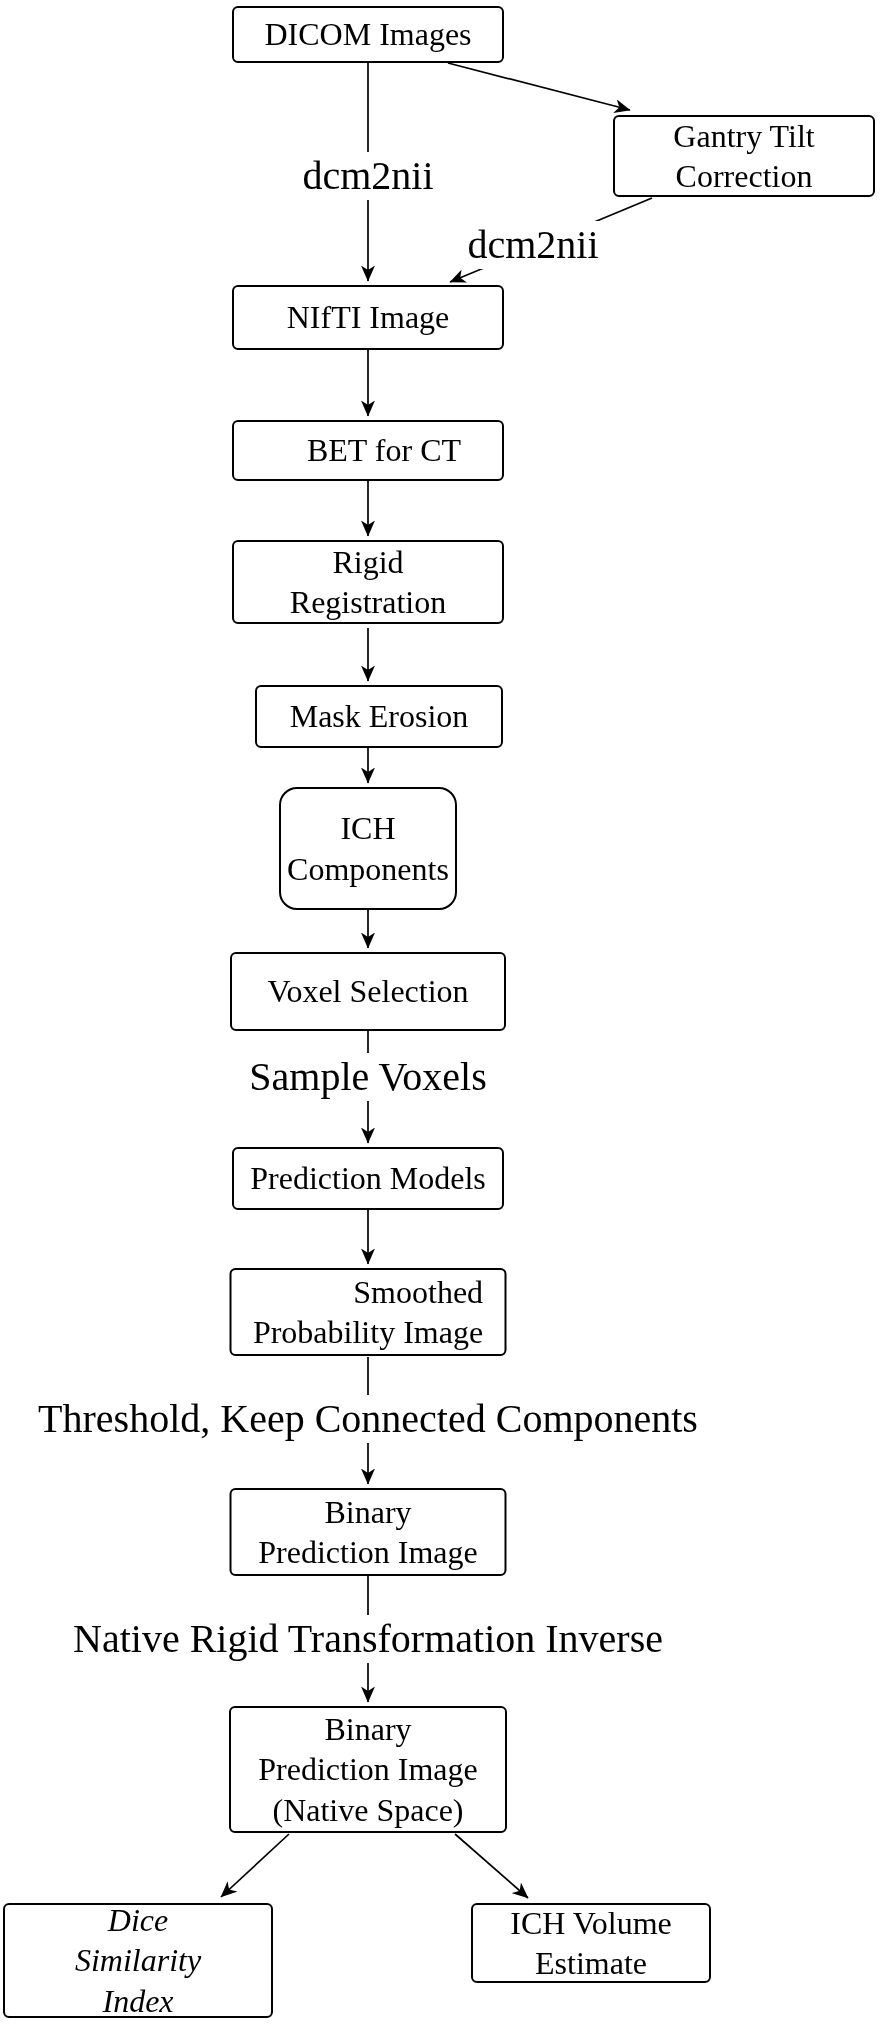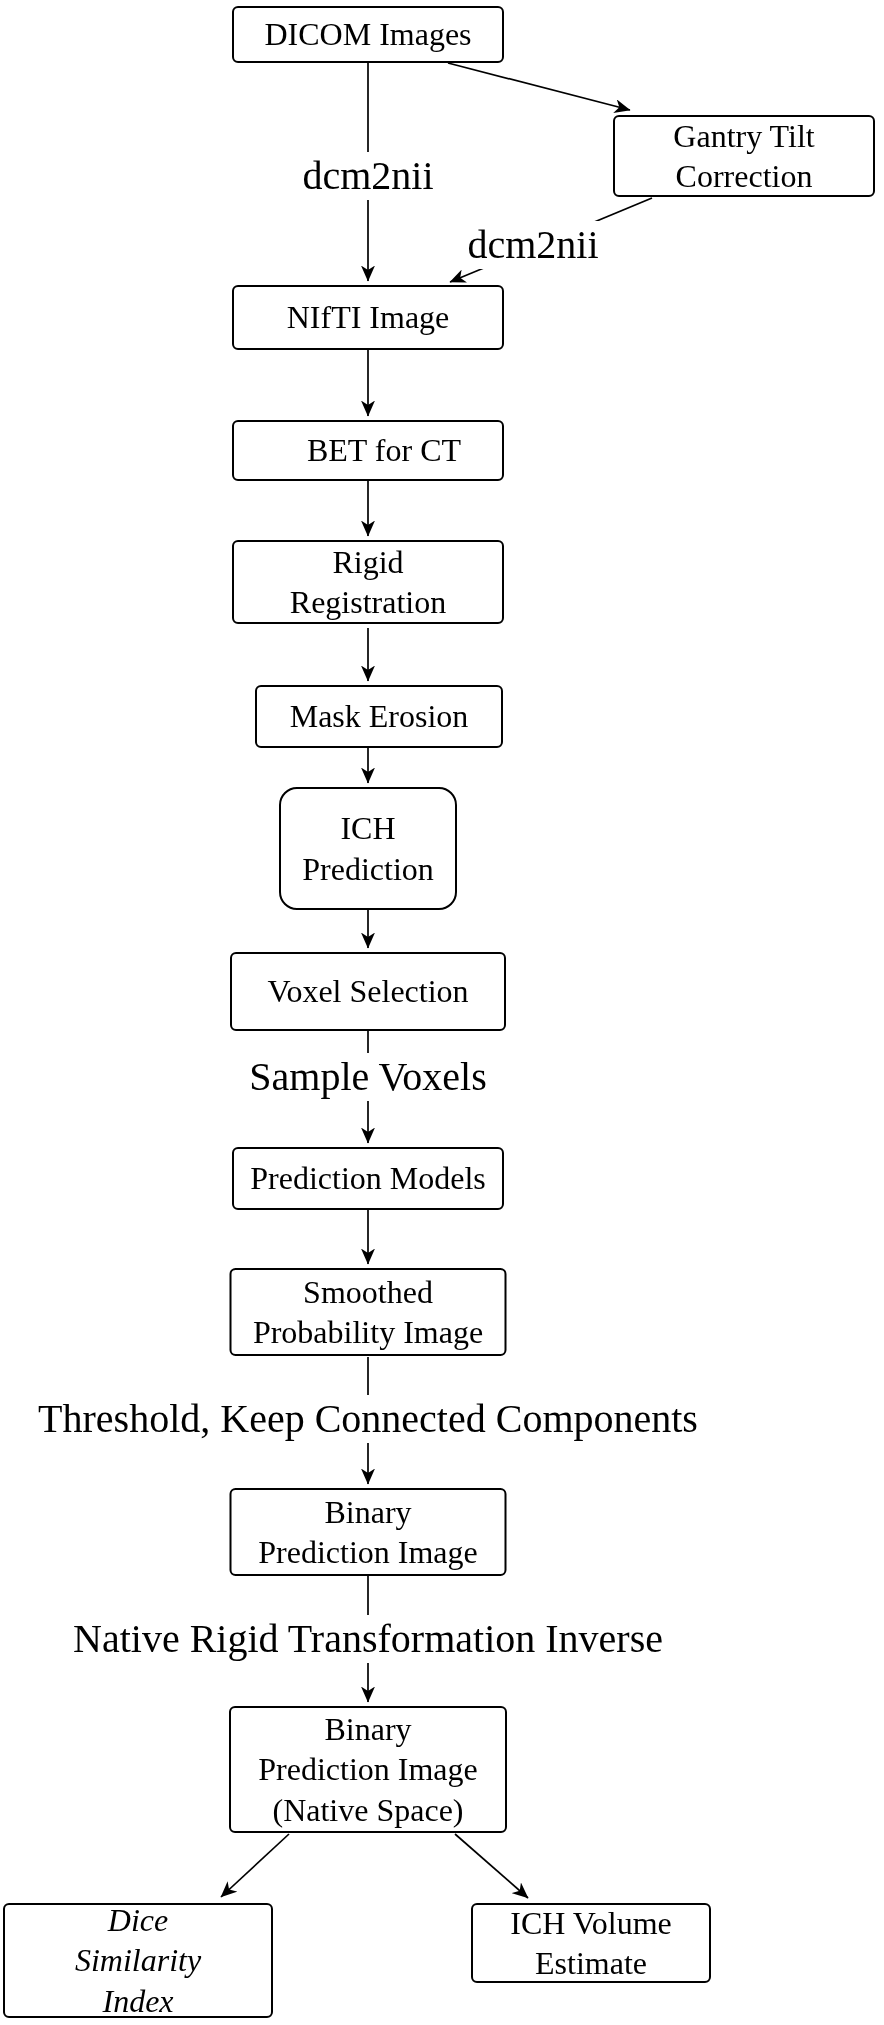--- a/index.html
+++ b/index.html
@@ -105,32 +105,32 @@
     <span class="node-label">Rigid
 Registration</span>
   </div>
 
   <div class="node" style="left:379px; top:685px; width:248px; height:63px;">
     <span class="node-label">Mask Erosion</span>
   </div>
 
   <div class="node" style="left:368px; top:787px; width:178px; height:123px; border-radius:18px;">
     <span class="node-label">ICH
-Prediction</span>
+Components</span>
   </div>
 
   <div class="node" style="left:368px; top:952px; width:276px; height:79px;">
     <span class="node-label">Voxel Selection</span>
   </div>
 
   <div class="node" style="left:368px; top:1147px; width:272px; height:63px;">
     <span class="node-label">Prediction Models</span>
   </div>
 
-  <div class="node" style="left:368px; top:1268px; width:277px; height:88px;">
+  <div class="node" style="left:368px; top:1268px; width:277px; height:88px;text-align:right;">
     <span class="node-label">Smoothed
 Probability Image</span>
   </div>
 
   <div class="node" style="left:368px; top:1488px; width:277px; height:88px;">
     <span class="node-label">Binary
 Prediction Image</span>
   </div>
 
   <div class="node" style="left:368px; top:1706px; width:278px; height:127px;">

